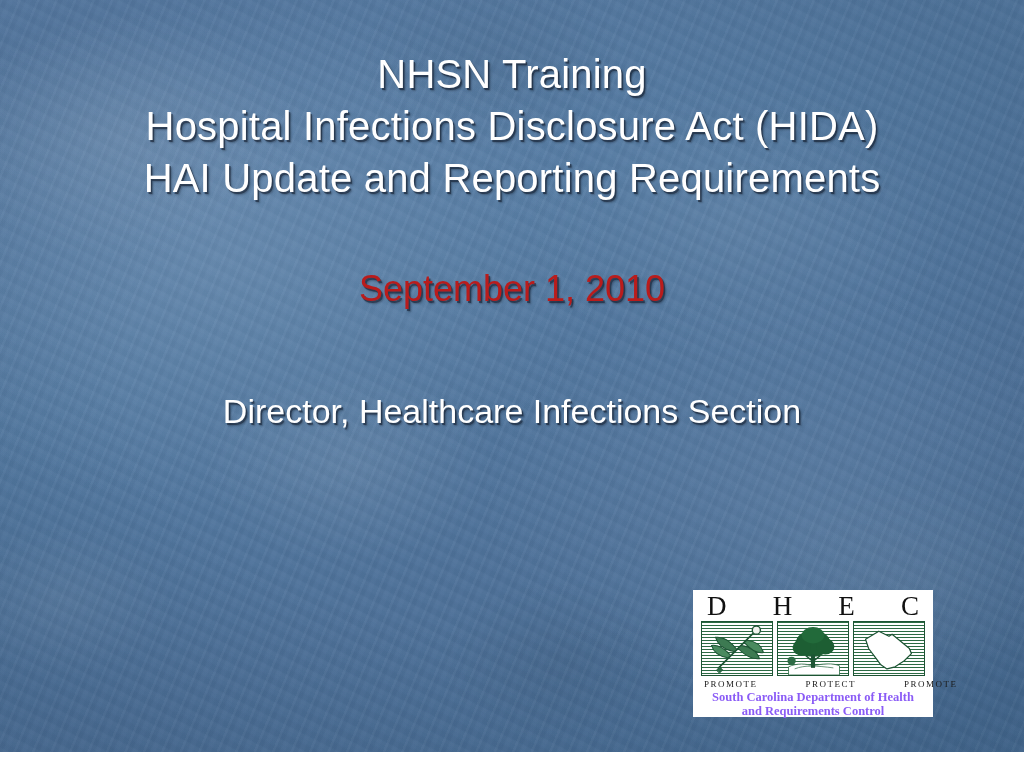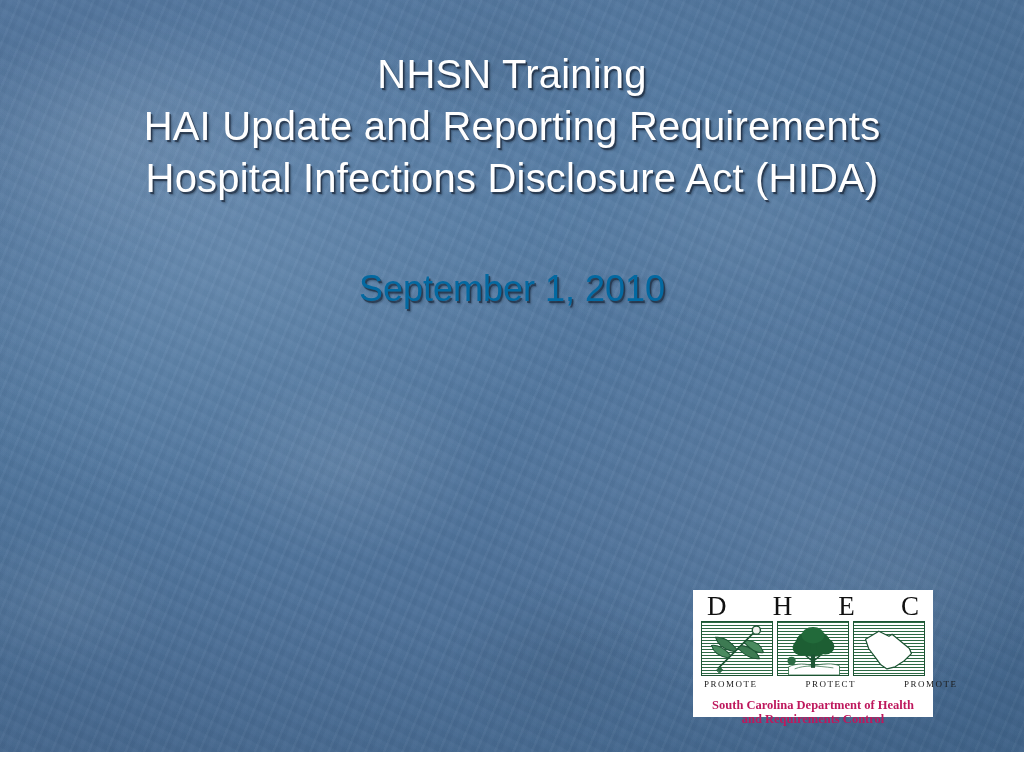--- a/index.html
+++ b/index.html
@@ -108,21 +108,21 @@
 
   .date-block {
     position: absolute;
     left: 0;
     top: 266px;
     width: 1024px;
     text-align: center;
   }
 
   .date-line {
-    color: #0369a1;
+    color: #b91c1c;
     font-size: 36px;
     line-height: 46px;
     font-weight: normal;
     text-shadow:
       1.5px 1.5px 0 rgba(20,30,45,0.55),
       2.5px 2.5px 2px rgba(15,25,40,0.35);
     white-space: nowrap;
   }
 
   .presenter-block {
@@ -207,49 +207,50 @@
     padding: 0 3px;
     font-family: "Liberation Serif", serif;
     font-size: 9px;
     line-height: 11px;
     letter-spacing: 1.5px;
     color: #1b1b1b;
     gap: 48px;
   }
 
   .logo-name {
-    margin-top: 8px;
+    margin-top: 0;
     text-align: center;
     font-family: "Liberation Serif", serif;
     font-weight: bold;
     font-size: 12.5px;
     line-height: 14px;
-    color: #be185d;
+    color: #8b5cf6;
   }
 </style>
 </head>
 <body>
 
 <div class="slide">
 
   <div class="slide-bg"></div>
 
   <div class="text-layer">
 
     <div class="title-block">
       <div class="title-line">NHSN Training</div>
+      <div class="title-line">Hospital Infections Disclosure Act (HIDA)</div>
       <div class="title-line">HAI Update and Reporting Requirements</div>
-      <div class="title-line">Hospital Infections Disclosure Act (HIDA)</div>
     </div>
 
     <div class="date-block">
       <div class="date-line">September 1, 2010</div>
     </div>
 
     <div class="presenter-block">
+      <div class="presenter-line">Director, Healthcare Infections Section</div>
     </div>
 
   </div>
 
   <div class="logo-box">
 
     <div class="logo-letters">
       <span class="logo-letter">D</span>
       <span class="logo-letter">H</span>
       <span class="logo-letter">E</span>

